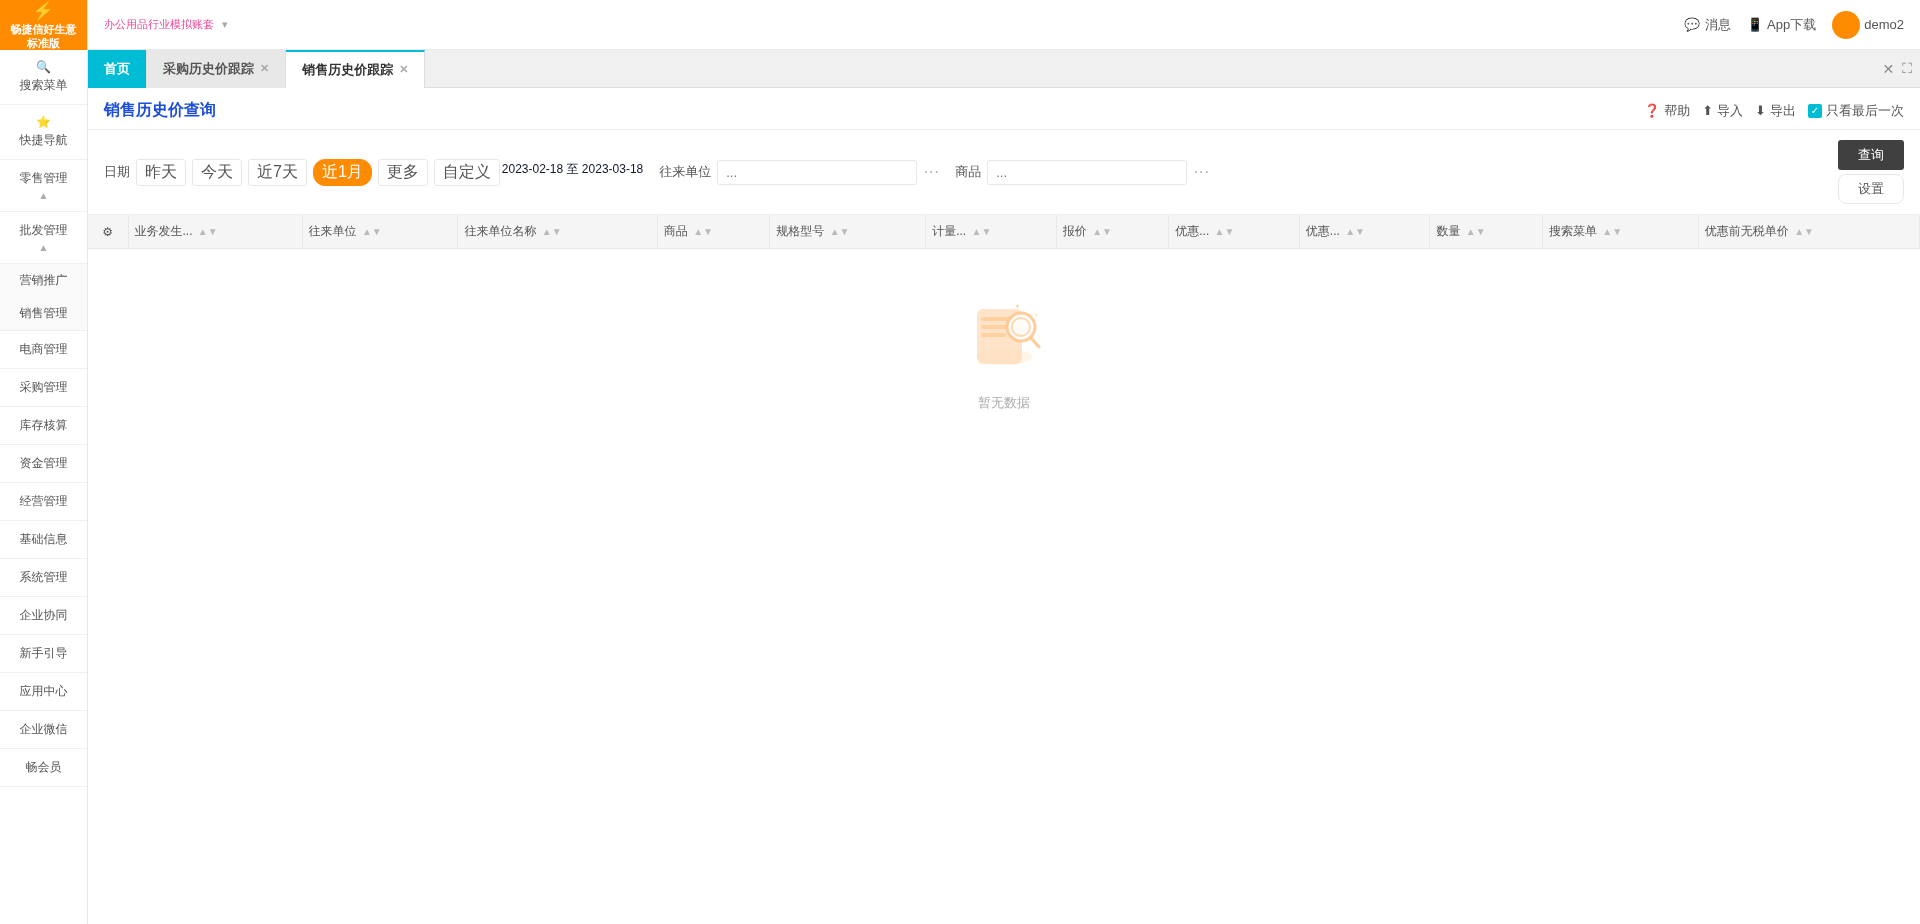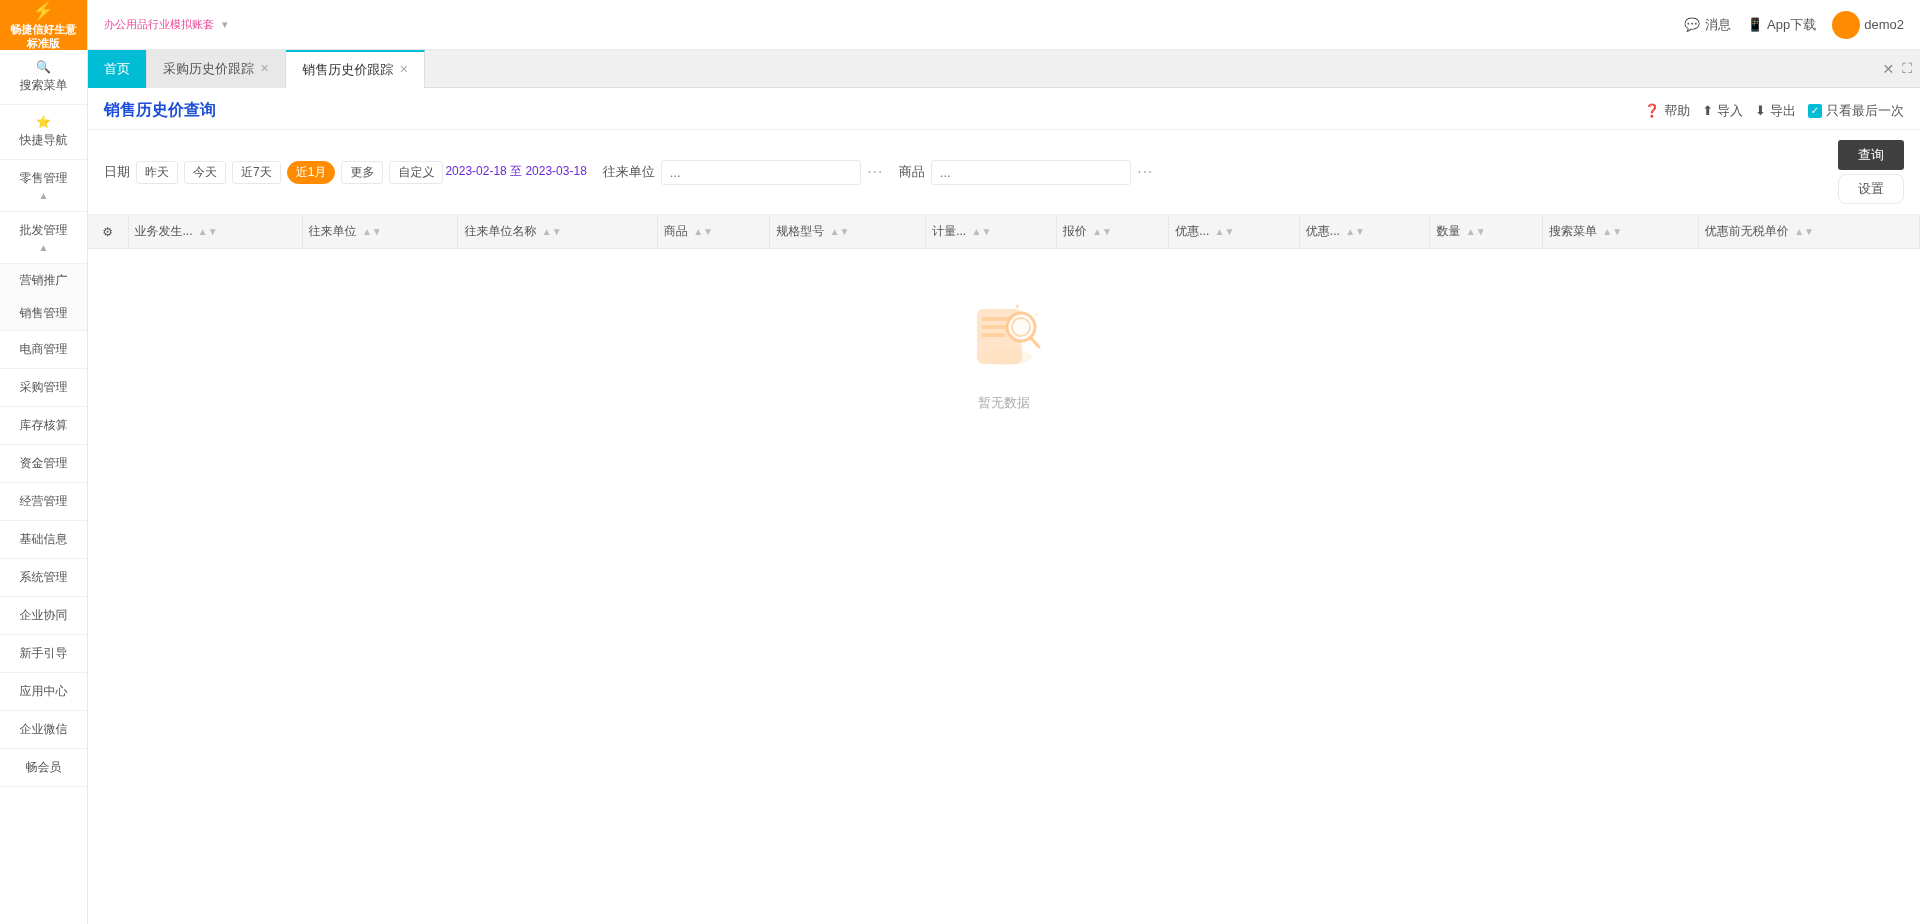--- a/index.html
+++ b/index.html
@@ -21,21 +21,21 @@
     .topbar { height: 50px; background: #fff; display: flex; align-items: center; justify-content: space-between; padding: 0 16px; border-bottom: 1px solid #e8e8e8; flex-shrink: 0; }
     .topbar-left { display: flex; align-items: center; gap: 8px; }
     .topbar-title { font-size: 11px; color: #ec4899; }
     .topbar-dropdown { color: #aaa; font-size: 11px; cursor: pointer; }
     .topbar-right { display: flex; align-items: center; gap: 16px; }
     .topbar-action { display: flex; align-items: center; gap: 4px; cursor: pointer; color: #555; font-size: 13px; }
     .avatar { width: 28px; height: 28px; border-radius: 50%; background: #ff8c00; display: flex; align-items: center; justify-content: center; color: #fff; font-size: 11px; }
 
     
     .tabs { height: 38px; background: #f0f0f0; display: flex; align-items: center; padding: 0; flex-shrink: 0; border-bottom: 1px solid #ddd; }
-    .tab { height: 38px; padding: 1px 16px; display: flex; align-items: center; gap: 6px; cursor: pointer; font-size: 13px; color: #555; background: #e8e8e8; border-right: 1px solid #ddd; }
+    .tab { height: 38px; padding: 1px 16px; display: flex; align-items: center; gap: 6px; cursor: pointer; font-size: 13px; color: #555; background: #e8e8e8; border-right: 1px solid #ddd; font-weight: bold; }
     .tab.active { background: #fff; color: #333; border-top: 2px solid #00bcd4; border-bottom: none; }
     .tab-home { background: #00bcd4; color: #fff; }
     .tab-close { font-size: 11px; color: #aaa; cursor: pointer; }
     .tabs-spacer { flex: 1; }
     .tabs-actions { display: flex; align-items: center; padding: 0 8px; gap: 8px; }
     .tab-action-btn { background: none; border: none; cursor: pointer; color: #888; font-size: 14px; }
 
     
     .content { flex: 1; background: #fff; overflow: hidden; display: flex; flex-direction: column; }
 
@@ -44,23 +44,23 @@
     .page-title { font-size: 16px; font-weight: bold; color: #1d4ed8; }
     .page-header-actions { display: flex; align-items: center; gap: 12px; }
     .header-action { display: flex; align-items: center; gap: 4px; cursor: pointer; color: #555; font-size: 13px; }
     .checkbox-label { display: flex; align-items: center; gap: 4px; cursor: pointer; font-size: 13px; color: #555; }
     .checkbox-teal { width: 14px; height: 14px; background: #00bcd4; border-radius: 2px; display: flex; align-items: center; justify-content: center; color: #fff; font-size: 10px; }
 
     
     .filter-bar { padding: 10px 16px; display: flex; align-items: center; gap: 16px; border-bottom: 1px solid #f0f0f0; flex-wrap: wrap; }
     .filter-group { display: flex; align-items: center; gap: 6px; }
     .filter-label { color: #555; font-size: 13px; }
-    .date-btn { padding: 2px 8px; border-radius: 3px; border: 1px solid #e8e8e8; background: #fff; cursor: pointer; font-size: 12px; color: #555; }
+    .date-btn { padding: 2px 8px; border-radius: 3px; border: 1px solid #e8e8e8; background: #fff; cursor: pointer; font-size: 16px; color: #555; }
     .date-btn.active { background: #ff8c00; color: #fff; border-color: #ff8c00; border-radius: 12px; }
-    .date-range { font-size: 12px; color: #6d28d9; margin-top: 2px; }
+    .date-range { font-size: 12px; color: #0f172a; margin-top: 2px; }
     .filter-date-col { display: flex; gap: 2px; }
     .filter-input-group { display: flex; align-items: center; gap: 6px; }
     .filter-input { border: 1px solid #e8e8e8; border-radius: 3px; padding: 4px 8px; font-size: 13px; width: 200px; color: #333; }
     .filter-dots { color: #aaa; font-size: 16px; cursor: pointer; }
     .query-btn { background: #404040; color: #fff; border: none; border-radius: 3px; padding: 6px 20px; cursor: pointer; font-size: 13px; }
     .settings-btn { background: #fff; color: #555; border: 1px solid #e8e8e8; border-radius: 8px; padding: 5px 16px; cursor: pointer; font-size: 13px; }
 
     
     .table-container { flex: 1; overflow: auto; }
     table { width: 100%; border-collapse: collapse; font-size: 12px; }

